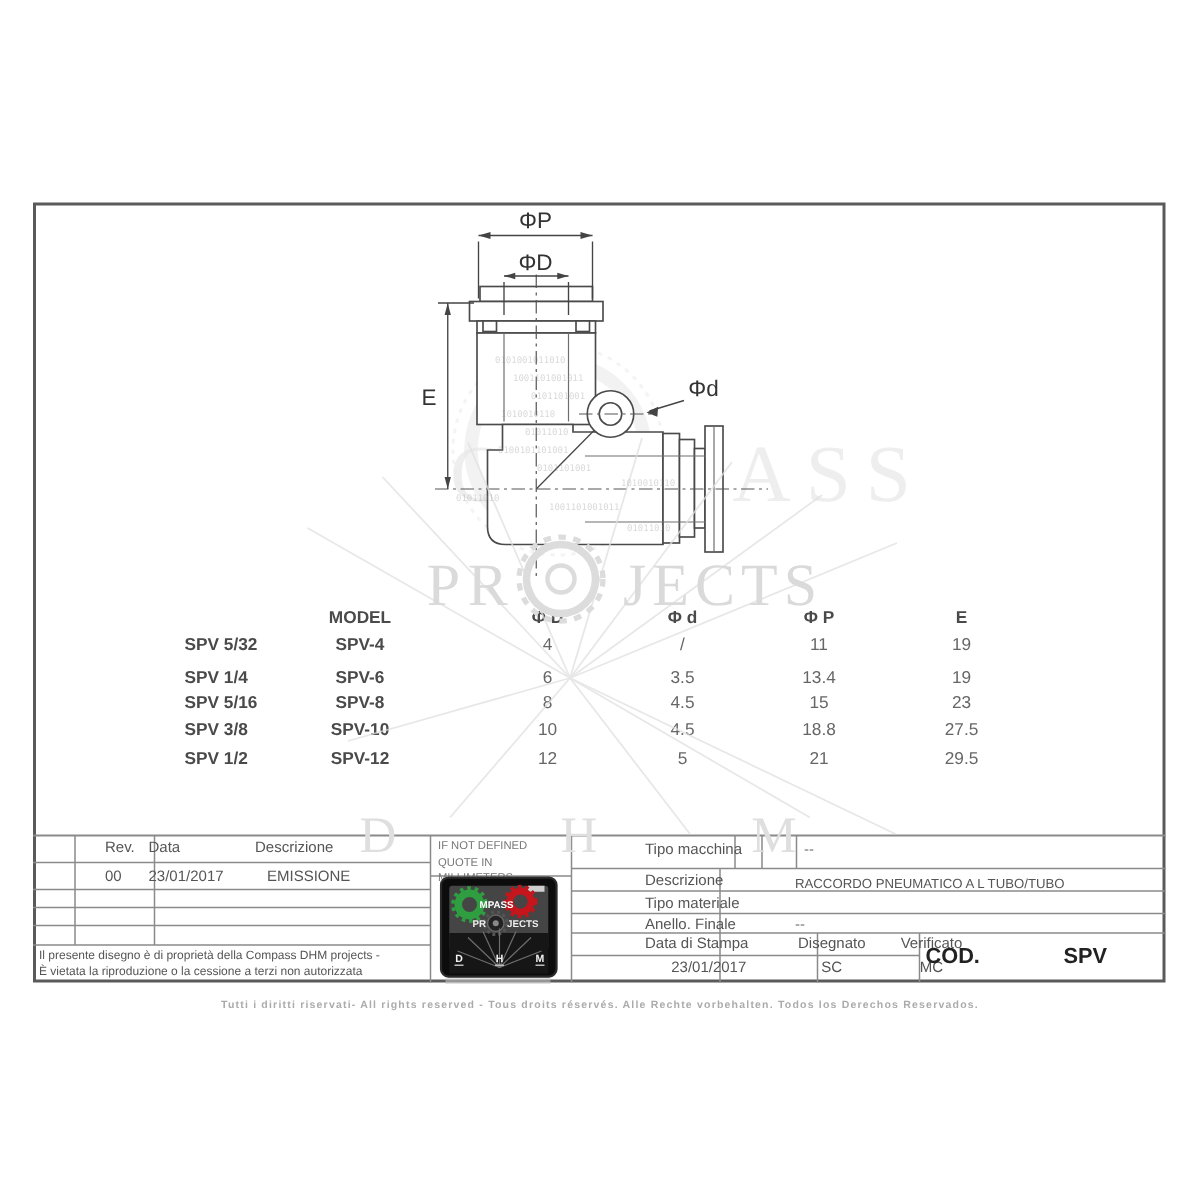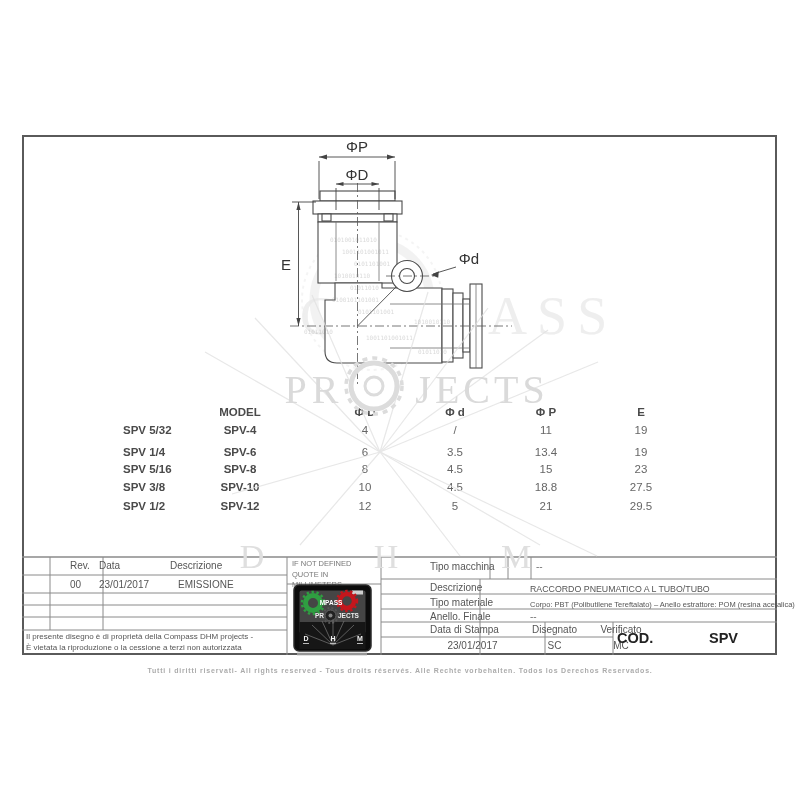--- a/index.html
+++ b/index.html
@@ -200,21 +200,20 @@
   <div class="tb" style="left:136px;top:579px">EMISSIONE</div>
   <div class="units">IF NOT DEFINED QUOTE IN MILLIMETERS</div>
   <div class="note" style="left:26px;top:632px">Il presente disegno è di proprietà della Compass DHM projects -</div>
   <div class="note" style="left:26px;top:643px">È vietata la riproduzione o la cessione a terzi non autorizzata</div>
 
   <div class="tb" style="left:388px;top:561px">Tipo macchina</div>
   <div class="tb" style="left:494px;top:561px;color:#777">--</div>
   <div class="tb" style="left:388px;top:582px">Descrizione</div>
   <div class="tb tb-small" style="left:488px;top:583px">RACCORDO PNEUMATICO A L TUBO/TUBO</div>
   <div class="tb" style="left:388px;top:597px">Tipo materiale</div>
-  <div class="tb tb-tiny" style="left:488px;top:599px">Corpo: PBT (Polibutilene Tereftalato) – Anello estrattore: POM (resina acetalica)</div>
   <div class="tb" style="left:388px;top:611px">Anello. Finale</div>
   <div class="tb" style="left:488px;top:611px;color:#777">--</div>
   <div class="tb" style="left:388px;top:624px">Data di Stampa</div>
   <div class="tb tb-center" style="left:480px;top:624px;width:65px">Disegnato</div>
   <div class="tb tb-center" style="left:545px;top:624px;width:68px">Verificato</div>
   <div class="tb tb-center" style="left:381px;top:640px;width:99px">23/01/2017</div>
   <div class="tb tb-center" style="left:480px;top:640px;width:65px">SC</div>
   <div class="tb tb-center" style="left:545px;top:640px;width:68px">MC</div>
   <div class="cod" style="left:617px;top:630px">COD.</div>
   <div class="cod" style="left:690px;top:630px;width:48px;text-align:right">SPV</div>

